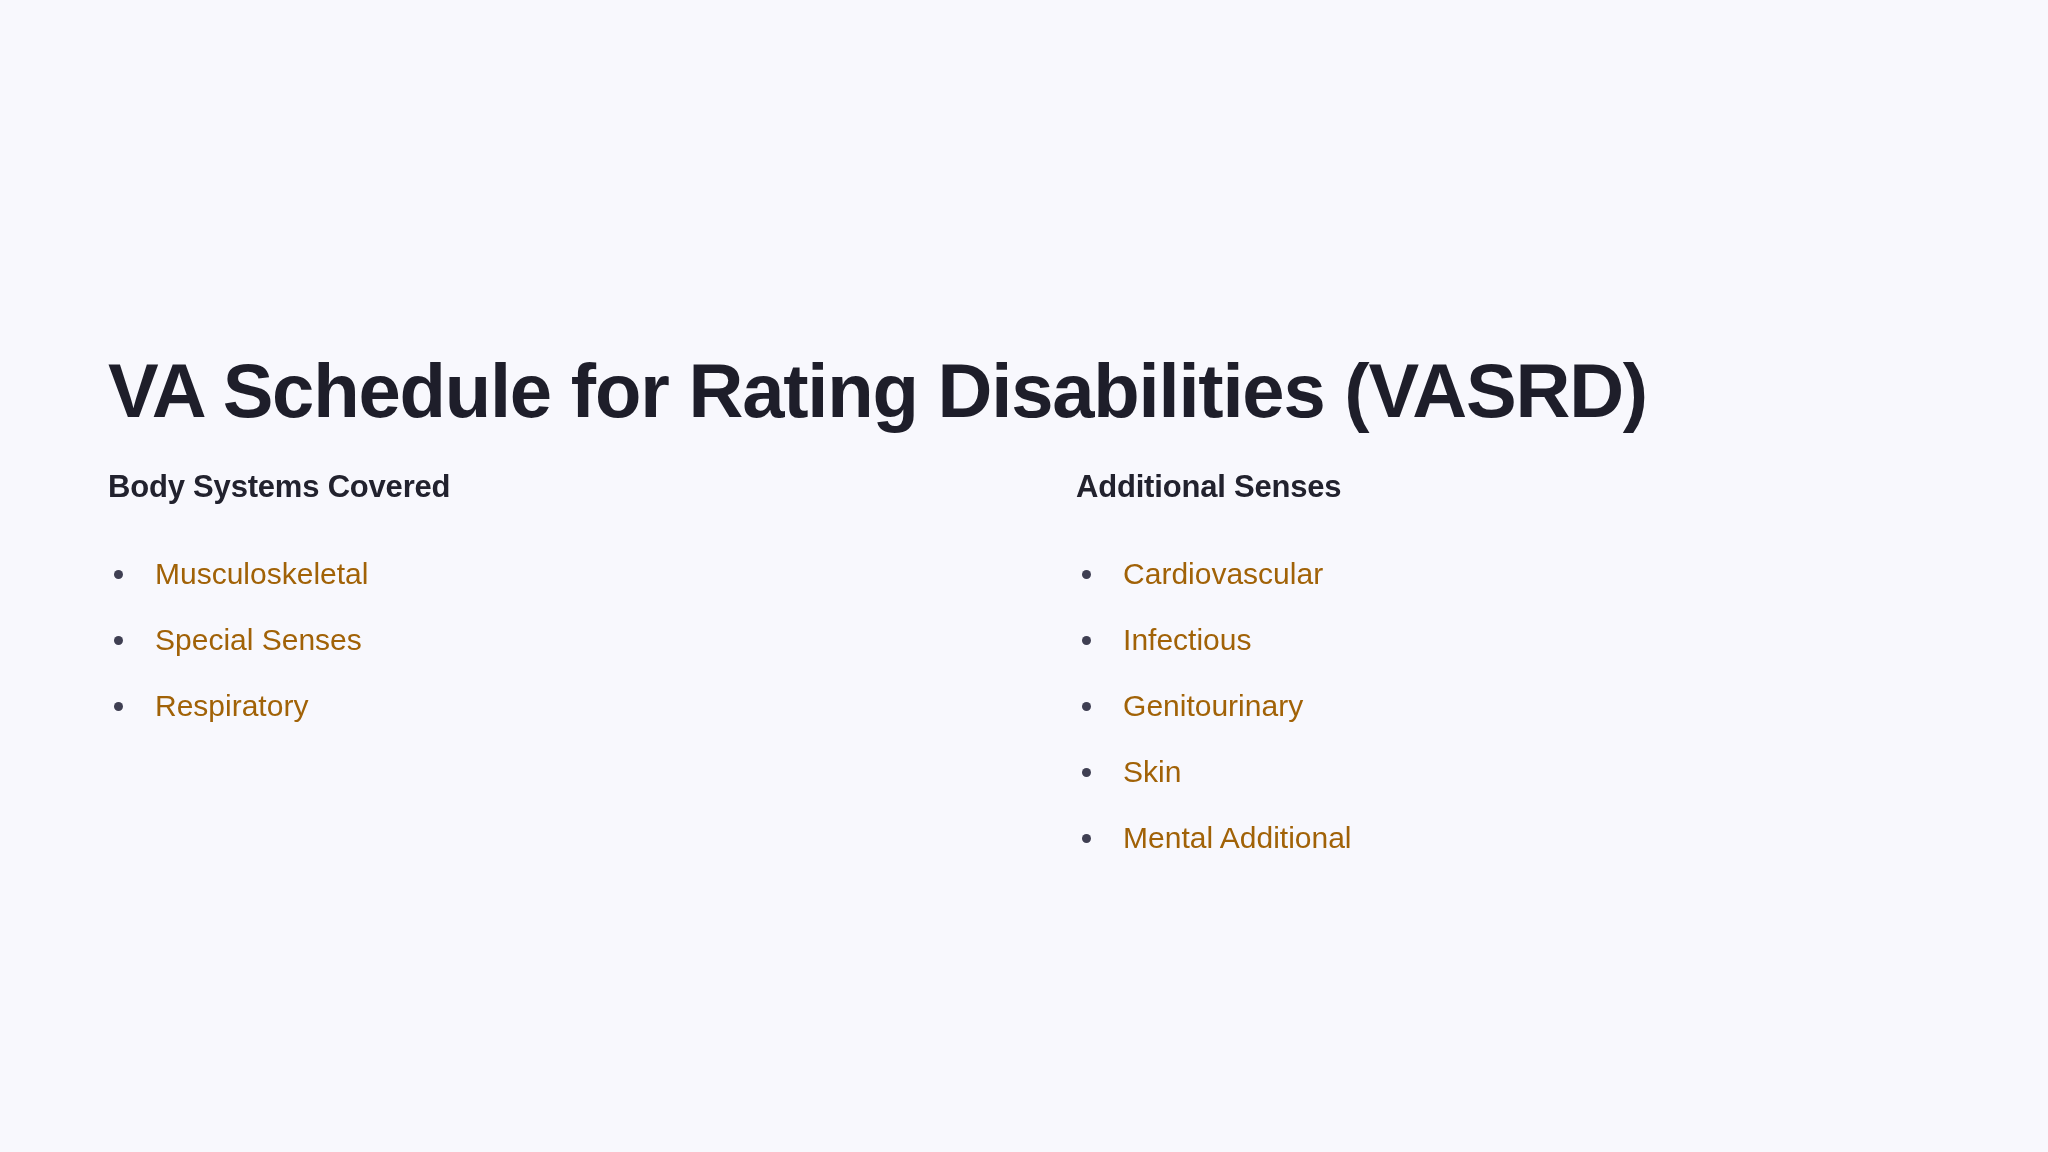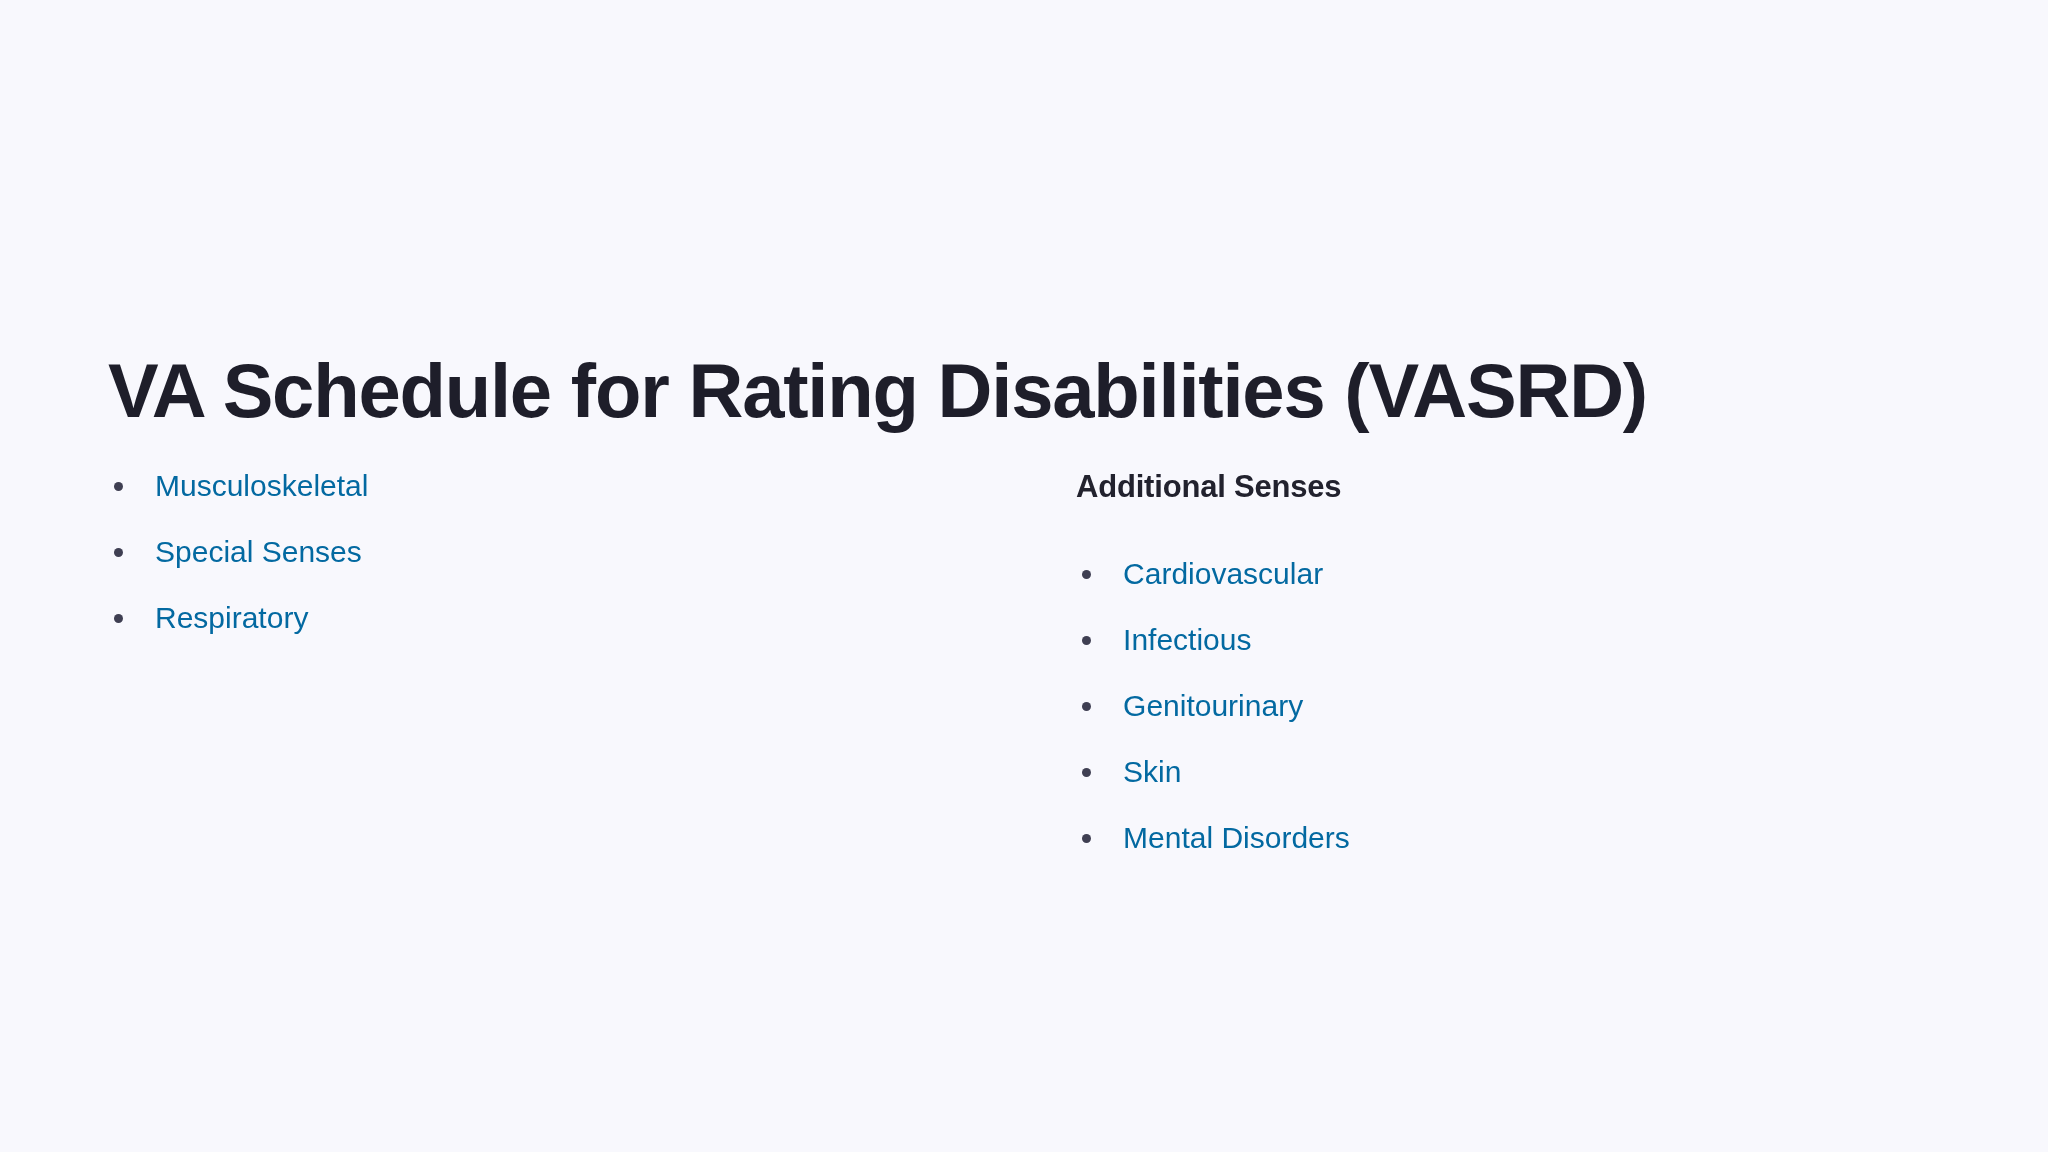--- a/index.html
+++ b/index.html
@@ -66,21 +66,21 @@
     list-style: none;
     margin: 0;
     padding: 0;
   }
 
   .bullet-item {
     position: relative;
     padding-left: 47px;
     font-size: 30px;
     font-weight: 400;
-    color: #0369a1;
+    color: #a16207;
     line-height: 1.2;
     margin-bottom: 30px;
     white-space: nowrap;
   }
 
   .bullet-item:last-child {
     margin-bottom: 0;
   }
 
   .bullet-dot {
@@ -96,20 +96,21 @@
 </head>
 <body>
 
 <div class="slide">
 
   <h1 class="slide-title">VA Schedule for Rating Disabilities (VASRD)</h1>
 
   <div class="columns">
 
     <div class="column left">
+      <h2 class="column-heading">Body Systems Covered</h2>
       <ul class="bullet-list">
         <li class="bullet-item">
           <span class="bullet-dot"></span>
           <span>Musculoskeletal</span>
         </li>
         <li class="bullet-item">
           <span class="bullet-dot"></span>
           <span>Special Senses</span>
         </li>
         <li class="bullet-item">
@@ -133,19 +134,19 @@
         <li class="bullet-item">
           <span class="bullet-dot"></span>
           <span>Genitourinary</span>
         </li>
         <li class="bullet-item">
           <span class="bullet-dot"></span>
           <span>Skin</span>
         </li>
         <li class="bullet-item">
           <span class="bullet-dot"></span>
-          <span>Mental Disorders</span>
+          <span>Mental Additional</span>
         </li>
       </ul>
     </div>
 
   </div>
 </div>
 
 </body></html>

